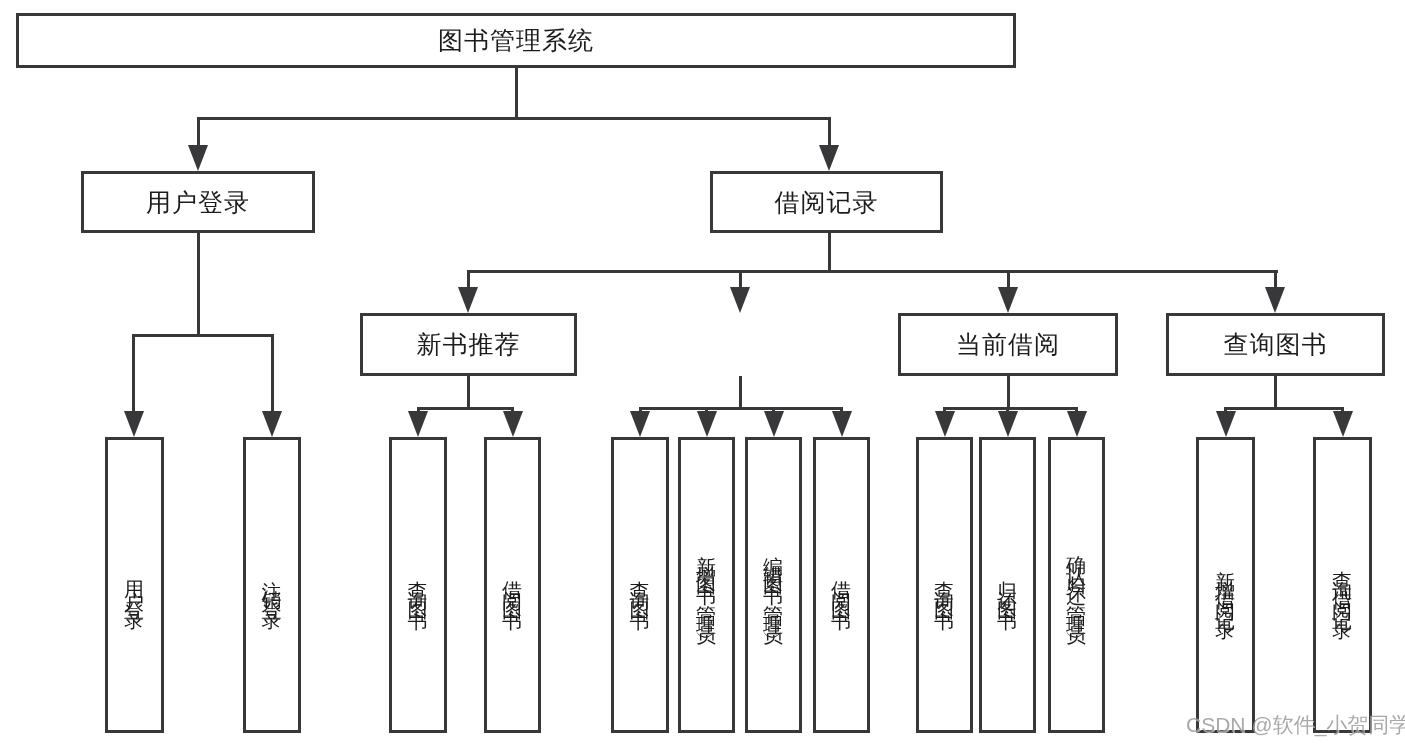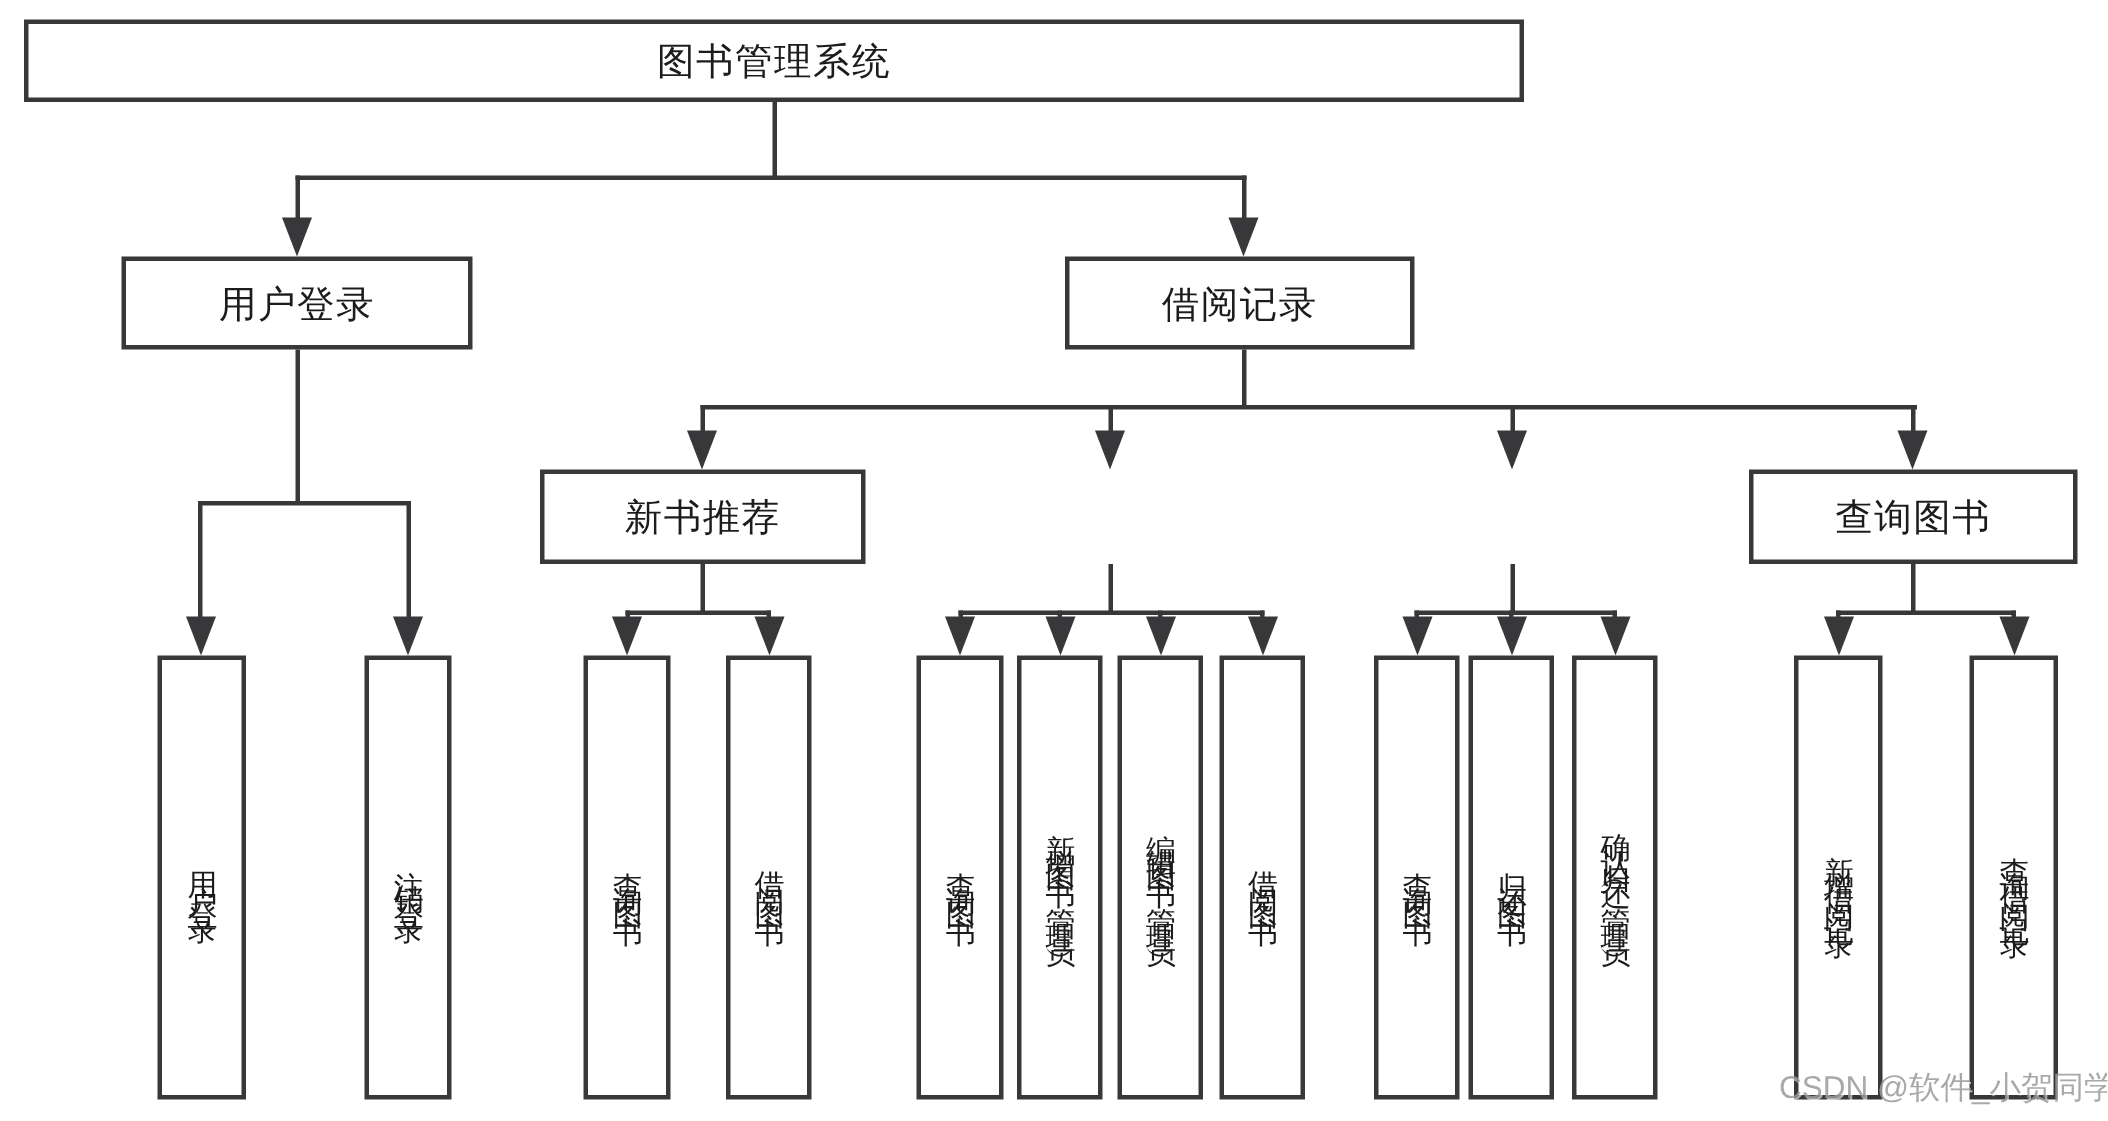--- a/index.html
+++ b/index.html
@@ -60,20 +60,23 @@
 
   <div class="node h-node" style="left:710px;top:171px;width:233px;height:62px">
     <span>借阅记录</span>
   </div>
 
   <div class="node h-node" style="left:360px;top:313px;width:217px;height:63px">
     <span>新书推荐</span>
   </div>
 
 
+  <div class="node h-node" style="left:898px;top:313px;width:220px;height:63px">
+    <span>当前借阅</span>
+  </div>
 
   <div class="node h-node" style="left:1166px;top:313px;width:219px;height:63px">
     <span>查询图书</span>
   </div>
 
   <div class="node v-node" style="left:105px;top:437px;width:59px;height:296px">
     <span>用户登录</span>
   </div>
   <div class="node v-node" style="left:243px;top:437px;width:58px;height:296px">
     <span>注销登录</span>

